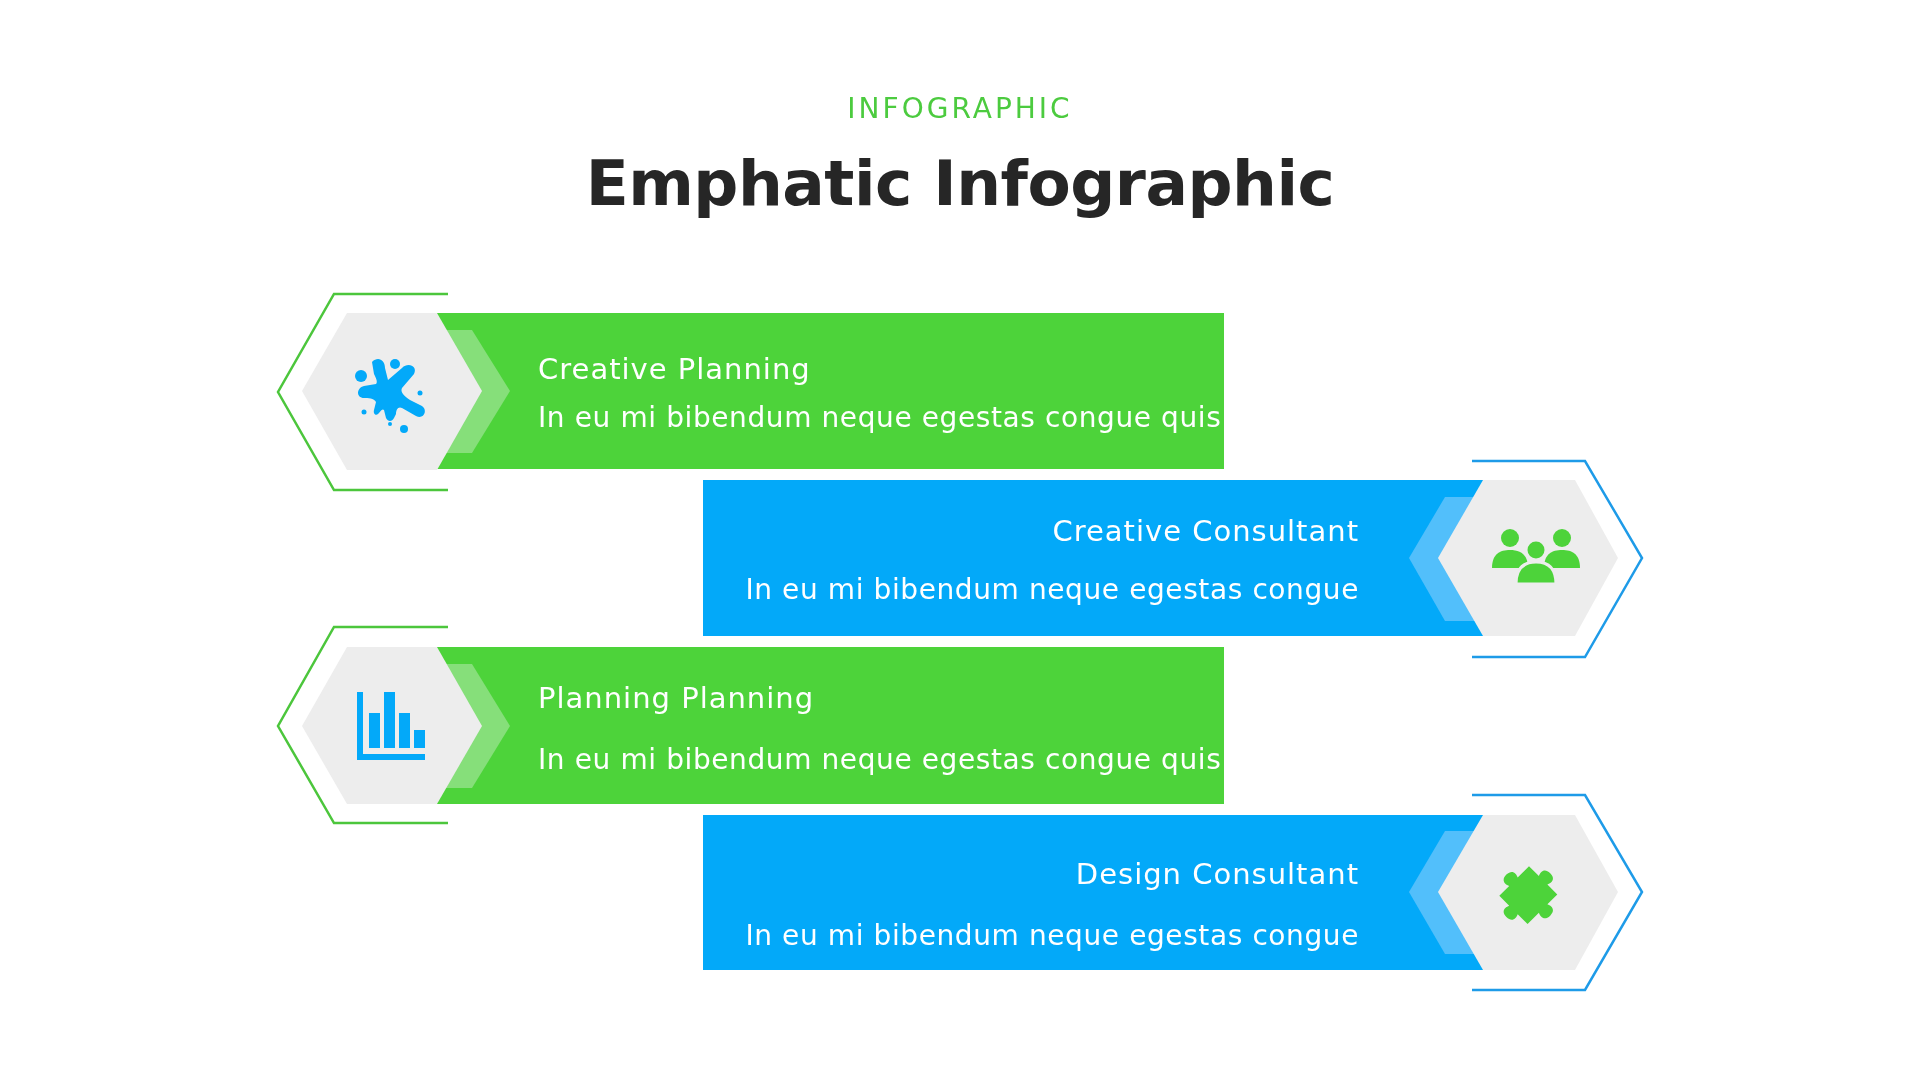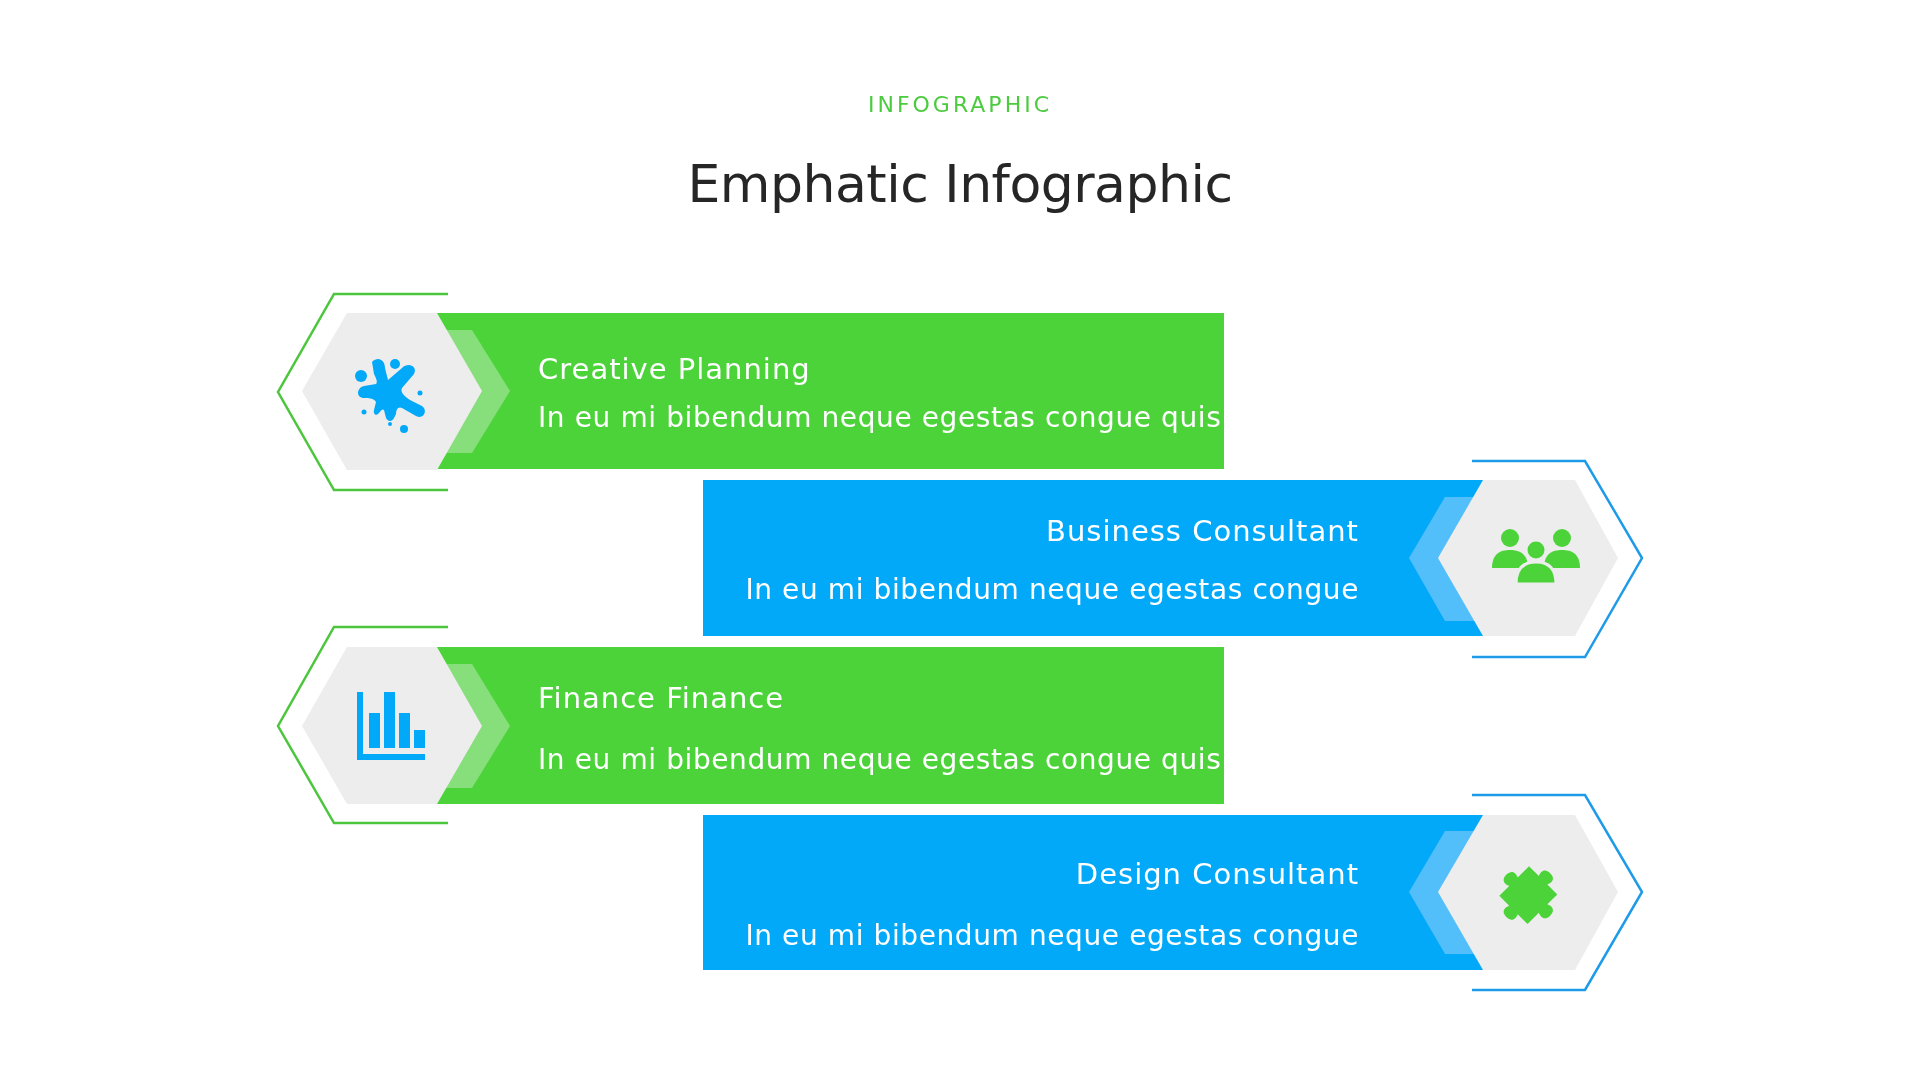--- a/index.html
+++ b/index.html
@@ -1,21 +1,21 @@
 <!DOCTYPE html>
 <html><head>
 <meta charset="utf-8">
 <style>
   html, body { margin: 0; padding: 0; background: #ffffff; }
   body { width: 1920px; height: 1080px; position: relative; overflow: hidden;
          font-family: "DejaVu Sans", "Liberation Sans", sans-serif; }
   .eyebrow { position: absolute; left: 0; width: 1920px; top: 92px; text-align: center;
-             font-size: 22px; letter-spacing: 3px; color: #4CCB3F; font-weight: 400; }
+             font-size: 28px; letter-spacing: 3px; color: #4CCB3F; font-weight: 400; }
   .title { position: absolute; left: 0; width: 1920px; top: 136px; text-align: center;
-           font-size: 52px; font-weight: 400; color: #262626; letter-spacing: -0.5px; line-height: 96px; }
+           font-size: 63px; font-weight: 700; color: #262626; letter-spacing: -0.5px; line-height: 96px; }
   .row { position: absolute; left: 0; top: 0; width: 1920px; }
   .shape-layer { position: absolute; left: 0; top: 0; }
   .item-title { position: absolute; color: #ffffff; font-size: 29px; letter-spacing: 1px;
                 white-space: nowrap; line-height: 34px; }
   .item-desc { position: absolute; color: #ffffff; font-size: 28px; letter-spacing: 0.6px;
                white-space: nowrap; line-height: 30px; }
   .left-text { text-align: center; }
   .right-text { text-align: right; }
   .icon { position: absolute; }
 </style>
@@ -62,42 +62,42 @@
   <svg class="icon" style="left:1492px; top:528px;" width="88" height="56" viewBox="0 0 88 56">
     <g fill="#4DD33A">
       <circle cx="18" cy="10" r="9"></circle>
       <path d="M0 40 C0 26 8 22 18 22 C28 22 36 26 36 40 Z"></path>
       <circle cx="70" cy="10" r="9"></circle>
       <path d="M52 40 C52 26 60 22 70 22 C80 22 88 26 88 40 Z"></path>
       <circle cx="44" cy="22" r="10" stroke="#EDEDED" stroke-width="3"></circle>
       <path d="M24 56 C24 40 32 34 44 34 C56 34 64 40 64 56 Z" stroke="#EDEDED" stroke-width="3"></path>
     </g>
   </svg>
-  <div class="item-title right-text" style="right:561px; top:514px;">Business Consultant</div>
+  <div class="item-title right-text" style="right:561px; top:514px;">Creative Consultant</div>
   <div class="item-desc right-text" style="right:561px; top:575px;">In eu mi bibendum neque egestas congue</div>
 </div>
 
 <div class="row">
   <svg class="shape-layer" width="1920" height="1080">
     <rect x="437" y="647" width="787" height="157" fill="#4DD33A"></rect>
     <polygon points="443,664 472,664 510,726 472,788 443,788" fill="#86DF7A"></polygon>
     <polyline points="448,627 334,627 278,726 334,823 448,823" fill="none" stroke="#4CC63C" stroke-width="2.5"></polyline>
     <polygon points="347,647 437,647 482,726 437,804 347,804 302,726" fill="#EDEDED"></polygon>
   </svg>
   <svg class="icon" style="left:357px; top:692px;" width="70" height="70" viewBox="0 0 70 70">
     <g fill="#03A9F9">
       <rect x="0" y="0" width="6" height="68"></rect>
       <rect x="0" y="62" width="68" height="6"></rect>
       <rect x="12" y="21" width="11" height="35"></rect>
       <rect x="27" y="0" width="11" height="56"></rect>
       <rect x="42" y="21" width="11" height="35"></rect>
       <rect x="57" y="38" width="11" height="18"></rect>
     </g>
   </svg>
-  <div class="item-title left-text" style="left:538px; top:681px;">Finance Finance</div>
+  <div class="item-title left-text" style="left:538px; top:681px;">Planning Planning</div>
   <div class="item-desc left-text" style="left:538px; top:745px;">In eu mi bibendum neque egestas congue quis</div>
 </div>
 
 <div class="row">
   <svg class="shape-layer" width="1920" height="1080">
     <rect x="703" y="815" width="780" height="155" fill="#03A9F9"></rect>
     <polygon points="1477,831 1445,831 1409,892 1445,954 1477,954" fill="#52BFFB"></polygon>
     <polyline points="1472,795 1585,795 1642,892 1585,990 1472,990" fill="none" stroke="#1E9BE8" stroke-width="2.5"></polyline>
     <polygon points="1483,815 1575,815 1618,892 1575,970 1483,970 1438,892" fill="#EDEDED"></polygon>
   </svg>

